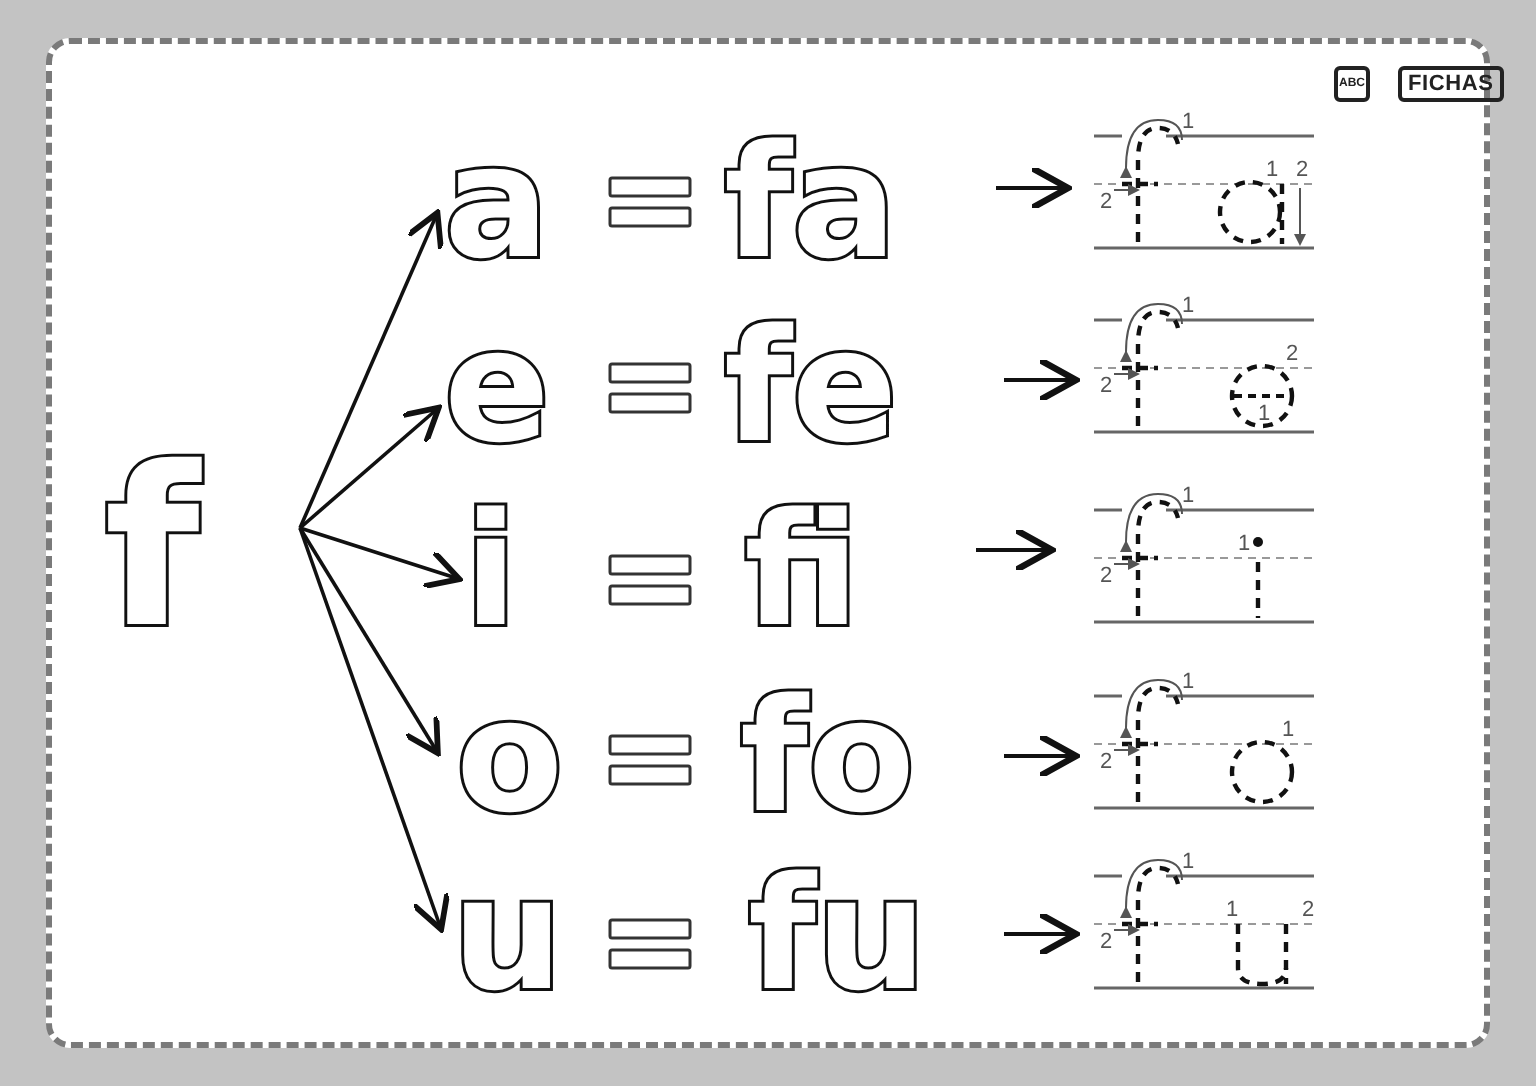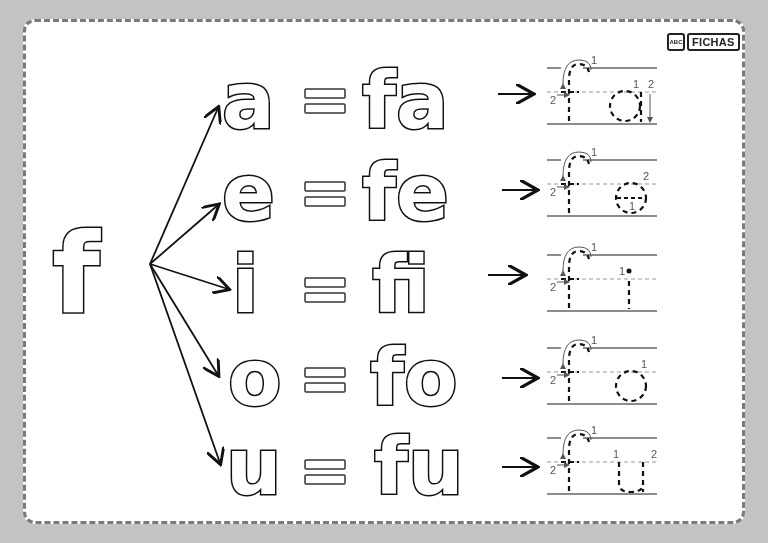--- a/index.html
+++ b/index.html
@@ -1,20 +1,20 @@
 <!DOCTYPE html>
 <html><head>
 <meta charset="utf-8">
 <style>
   html,body{margin:0;padding:0;}
   body{width:768px;height:543px;background:#c3c3c3;position:relative;overflow:hidden;font-family:"Liberation Sans",sans-serif;}
   .sheet{position:absolute;left:23px;top:19px;width:722px;height:505px;background:#fff;border:3px dashed #7a7a7a;border-radius:12px;box-sizing:border-box;}
   .art{position:absolute;left:0;top:0;}
   .outline{font-family:"DejaVu Sans",sans-serif;font-weight:bold;fill:#fff;stroke:#111;stroke-width:3;paint-order:stroke;}
-  .logo{position:absolute;left:667px;top:33px;display:flex;align-items:center;gap:2px;}
+  .logo{position:absolute;left:667px;top:33px;display:flex;align-items:center;gap:14px;}
   .logo-cube{width:18px;height:18px;border:2px solid #222;border-radius:3px;box-sizing:border-box;font-size:6px;display:flex;align-items:center;justify-content:center;font-weight:bold;color:#222;}
   .logo-text{border:2px solid #222;border-radius:3px;padding:0 3px;font-size:11px;font-weight:bold;letter-spacing:0.3px;color:#222;line-height:14px;}
   .guide-num{font-family:"Liberation Sans",sans-serif;font-size:11px;fill:#555;}
 </style>
 </head>
 <body>
 
 <div class="sheet"></div>
 
 <div class="logo">

